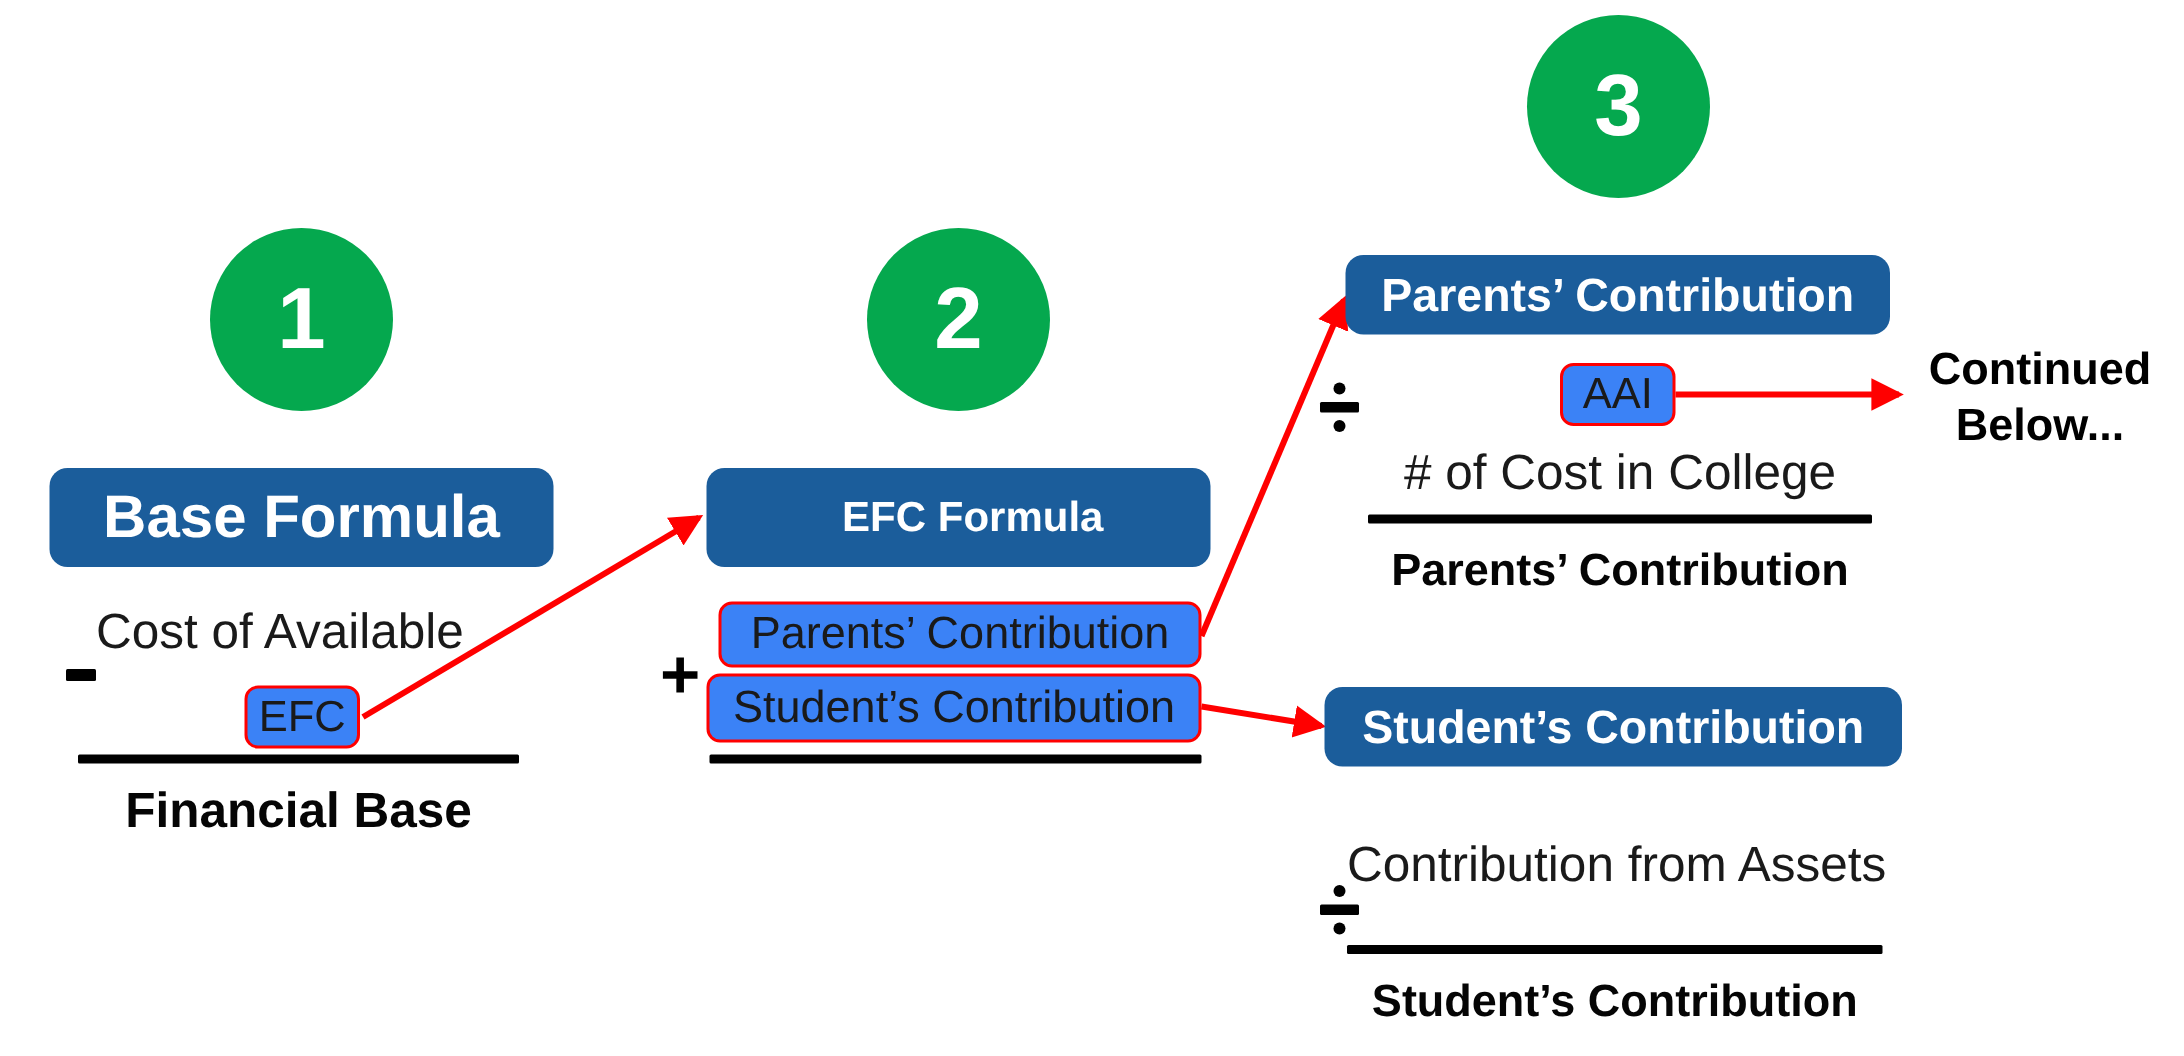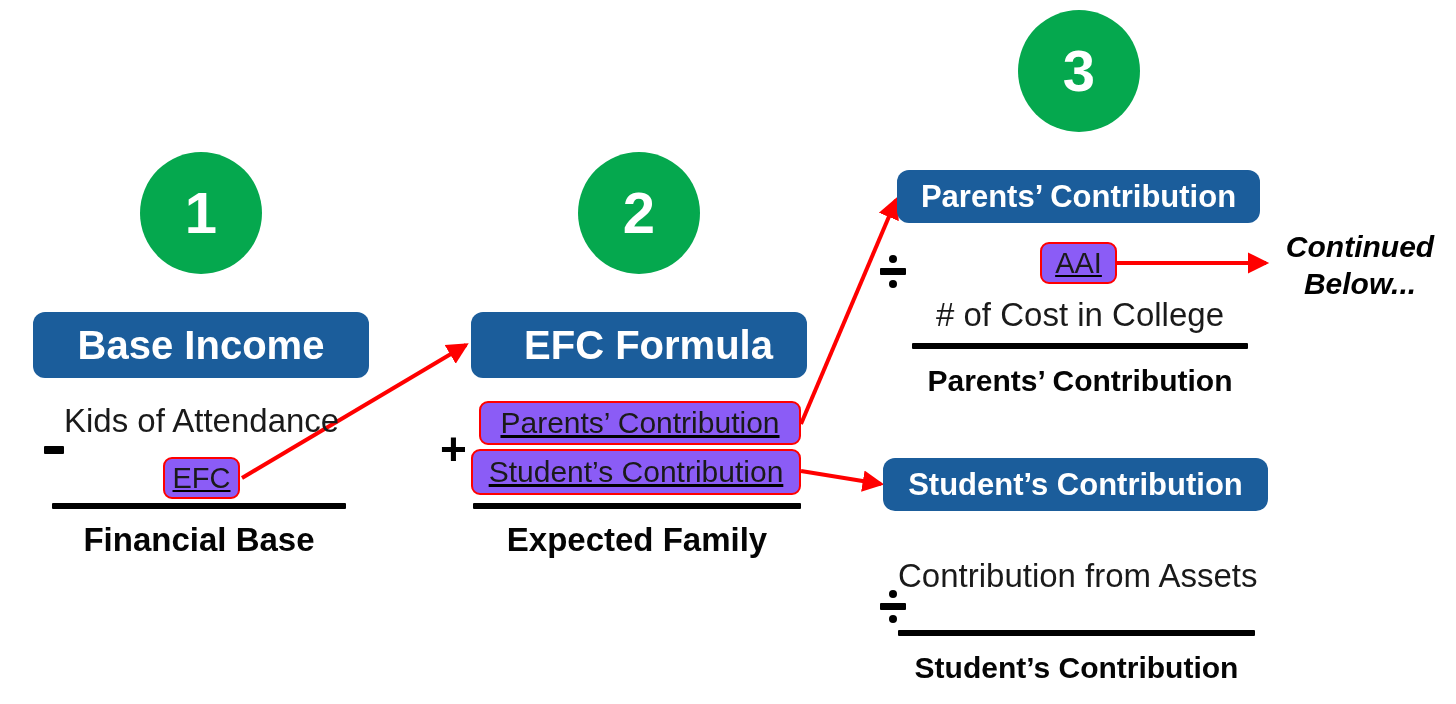--- a/index.html
+++ b/index.html
@@ -47,26 +47,25 @@
     color: #ffffff;
     font-weight: bold;
     line-height: 1;
     white-space: nowrap;
   }
 
   
   .red-box {
     border: 2.5px solid #FF0000;
     border-radius: 9px;
-    background: #8b5cf6;
+    background: #3b82f6;
     display: flex;
     align-items: center;
     justify-content: center;
     box-sizing: border-box;
-    text-decoration: underline;
   }
   .red-box span {
     color: #1a1a1a;
     line-height: 1;
     white-space: nowrap;
   }
 
   
   .plain-text {
     color: #1a1a1a;
@@ -117,21 +116,20 @@
     width: 8px;
     height: 8px;
     border-radius: 50%;
     left: 9px;
   }
   .op-div .dot.top { top: 0px; }
   .op-div .dot.bottom { top: 25px; }
 
   .italic-bold {
     font-weight: bold;
-    font-style: italic;
     color: #000000;
     line-height: 1.15;
     text-align: center;
     white-space: nowrap;
   }
 
   svg.arrows {
     position: absolute;
     left: 0; top: 0;
     width: 1456px;
@@ -158,56 +156,55 @@
     <line x1="801" y1="471" x2="881" y2="484" stroke="#FF0000" stroke-width="4" marker-end="url(#ah)"></line>
 
     <line x1="1117" y1="263" x2="1266" y2="263" stroke="#FF0000" stroke-width="4" marker-end="url(#ah)"></line>
   </svg>
 
   <div class="abs step-circle" style="left:140px; top:152px; width:122px; height:122px;">
     <span style="font-size:58px;">1</span>
   </div>
 
   <div class="abs blue-pill" style="left:33px; top:312px; width:336px; height:66px;">
-    <span style="font-size:40px;">Base Income</span>
+    <span style="font-size:40px;">Base Formula</span>
   </div>
 
   <div class="abs op-minus" style="left:44px; top:446px; width:20px;"></div>
 
-  <div class="abs plain-text" style="left:64px; top:404px; font-size:33px;">Kids of Attendance</div>
+  <div class="abs plain-text" style="left:64px; top:404px; font-size:33px;">Cost of Available</div>
 
   <div class="abs red-box" style="left:163px; top:457px; width:77px; height:42px;">
     <span style="font-size:29px;">EFC</span>
   </div>
 
   <div class="abs frac-bar" style="left:52px; top:503px; width:294px;"></div>
 
   <div class="abs bold-text center-text" style="left:52px; top:522px; width:294px; font-size:33px;">Financial Base</div>
 
   <div class="abs step-circle" style="left:578px; top:152px; width:122px; height:122px;">
     <span style="font-size:58px;">2</span>
   </div>
 
   <div class="abs blue-pill" style="left:471px; top:312px; width:336px; height:66px;">
-    <span style="font-size:40px;margin-left:19px;">EFC Formula</span>
+    <span style="font-size:28px;margin-left:19px;">EFC Formula</span>
   </div>
 
   <div class="abs op-plus" style="left:440px; top:426px; font-size:46px;">+</div>
 
   <div class="abs red-box" style="left:479px; top:401px; width:322px; height:44px;">
     <span style="font-size:30px;">Parents’ Contribution</span>
   </div>
 
   <div class="abs red-box" style="left:471px; top:449px; width:330px; height:46px;">
     <span style="font-size:30px;">Student’s Contribution</span>
   </div>
 
   <div class="abs frac-bar" style="left:473px; top:503px; width:328px;"></div>
 
-  <div class="abs bold-text center-text" style="left:473px; top:522px; width:328px; font-size:33px;">Expected Family</div>
 
   <div class="abs step-circle" style="left:1018px; top:10px; width:122px; height:122px;">
     <span style="font-size:58px;">3</span>
   </div>
 
   <div class="abs blue-pill" style="left:897px; top:170px; width:363px; height:53px;">
     <span style="font-size:31px;">Parents’ Contribution</span>
   </div>
 
   <div class="abs op-div" style="left:880px; top:255px; width:26px; height:33px;">

